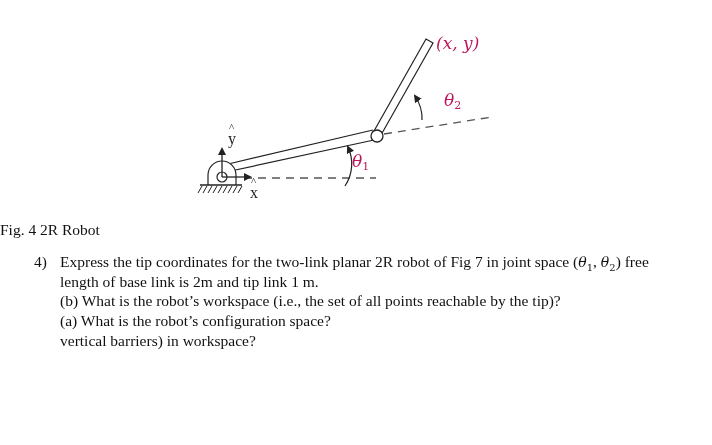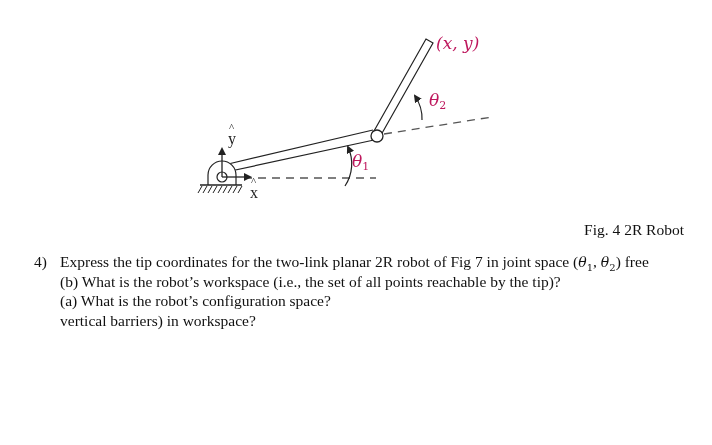--- a/index.html
+++ b/index.html
@@ -5,21 +5,21 @@
   html, body { margin: 0; padding: 0; background: #ffffff; }
   body { width: 712px; height: 445px; position: relative; overflow: hidden;
          font-family: "Liberation Serif", "DejaVu Serif", serif; color: #111; }
   #figure { position: absolute; left: 0; top: 0; width: 712px; height: 215px; }
   .fig-label { position: absolute; font-family: "DejaVu Serif", "Liberation Serif", serif;
                font-style: italic; font-size: 17px; color: #be185d; white-space: nowrap; line-height: 1; }
   .fig-label sub { font-style: normal; font-size: 11px; vertical-align: -3px; }
   .axis-label { position: absolute; font-family: "Liberation Serif", serif; font-size: 16px; color: #222; line-height: 1; }
   .hat { position: relative; display: inline-block; }
   .hat::before { content: "^"; position: absolute; left: 1px; top: -9px; font-size: 11px; }
-  #caption { position: absolute; left: 0; width: 684px; top: 221px; text-align: right;
+  #caption { position: absolute; left: 0; width: 684px; top: 221px; text-align: left;
              font-size: 15.5px; line-height: 18px; }
   #problem { position: absolute; left: 34px; top: 252px; width: 640px; font-size: 15.5px; line-height: 19.7px; }
   .num { position: absolute; left: 0; top: 0; }
   .lines { margin-left: 26px; }
   .line { white-space: nowrap; height: 19.7px; }
   .math { font-family: "DejaVu Serif", serif; font-style: italic; font-size: 14px; }
   .math sub { font-style: normal; font-size: 10px; }
 </style>
 </head>
 <body>
@@ -69,29 +69,30 @@
 
     <path d="M345,186 A40,40 0 0 0 348,147" fill="none" stroke="#222" stroke-width="1.2" marker-end="url(#arrow)"></path>
 
     <path d="M422,120 A40,40 0 0 0 415,96" fill="none" stroke="#222" stroke-width="1.2" marker-end="url(#arrow)"></path>
   </svg>
 
   <span class="axis-label" style="left:228px; top:131px;"><span class="hat">y</span></span>
   <span class="axis-label" style="left:250px; top:185px;"><span class="hat">x</span></span>
 
   <span class="fig-label" style="left:352px; top:153px;text-align:center;"><span>θ</span><sub>1</sub></span>
-  <span class="fig-label" style="left:429px; top:92px;text-align:center;"><span>θ</span><sub>2</sub></span>
+  <span class="fig-label" style="left:444px; top:92px;text-align:center;"><span>θ</span><sub>2</sub></span>
   <span class="fig-label" style="left:436px; top:35px;">(x, y)</span>
 </div>
 
 <div id="caption">Fig. 4 2R Robot</div>
 
 <div id="problem">
   <span class="num">4)</span>
   <div class="lines">
     <div class="line">
       <span>Express the tip coordinates for the two-link planar 2R robot of Fig 7 in joint space (</span><span class="math"><span>θ</span><sub>1</sub></span><span>, </span><span class="math"><span>θ</span><sub>2</sub></span><span>) free</span>
     </div>
+    <div class="line">length of base link is 2m and tip link 1 m.</div>
     <div class="line">(b) What is the robot’s workspace (i.e., the set of all points reachable by the tip)?</div>
     <div class="line">(a) What is the robot’s configuration space?</div>
     <div class="line">vertical barriers) in workspace?</div>
   </div>
 </div>
 
 </body></html>

